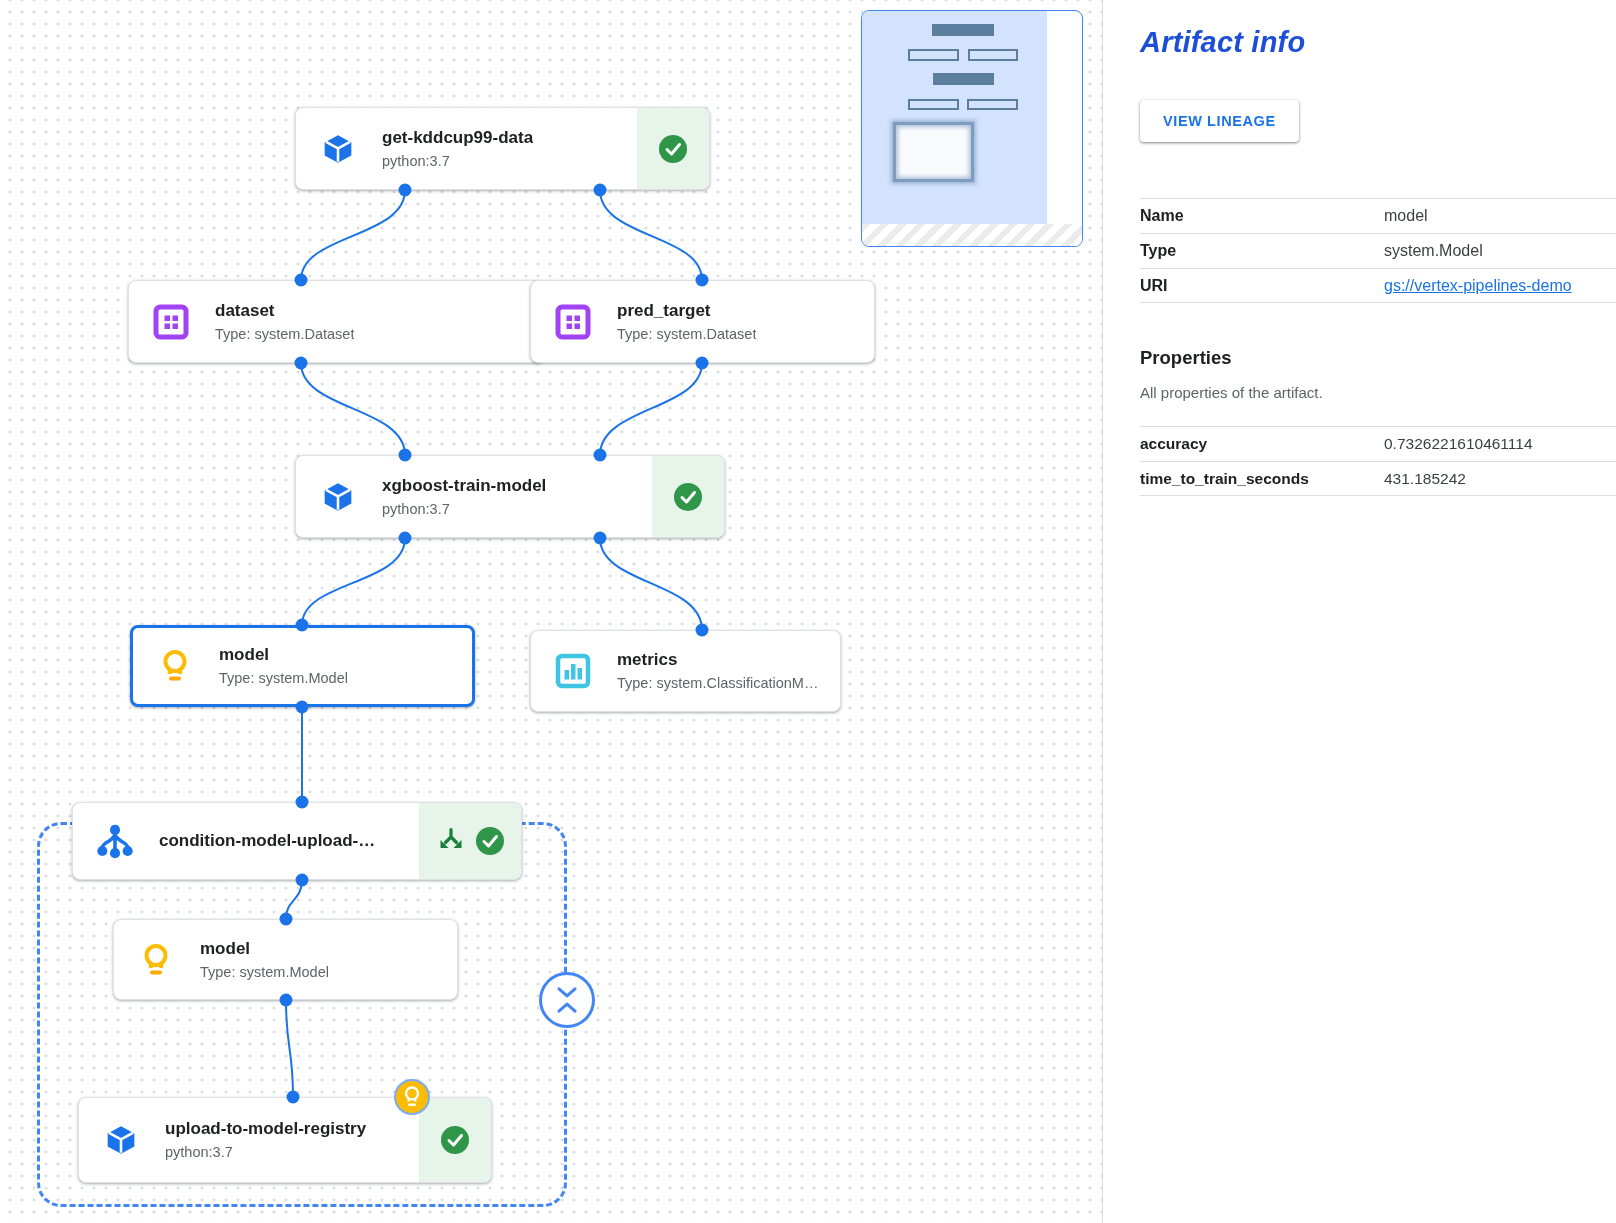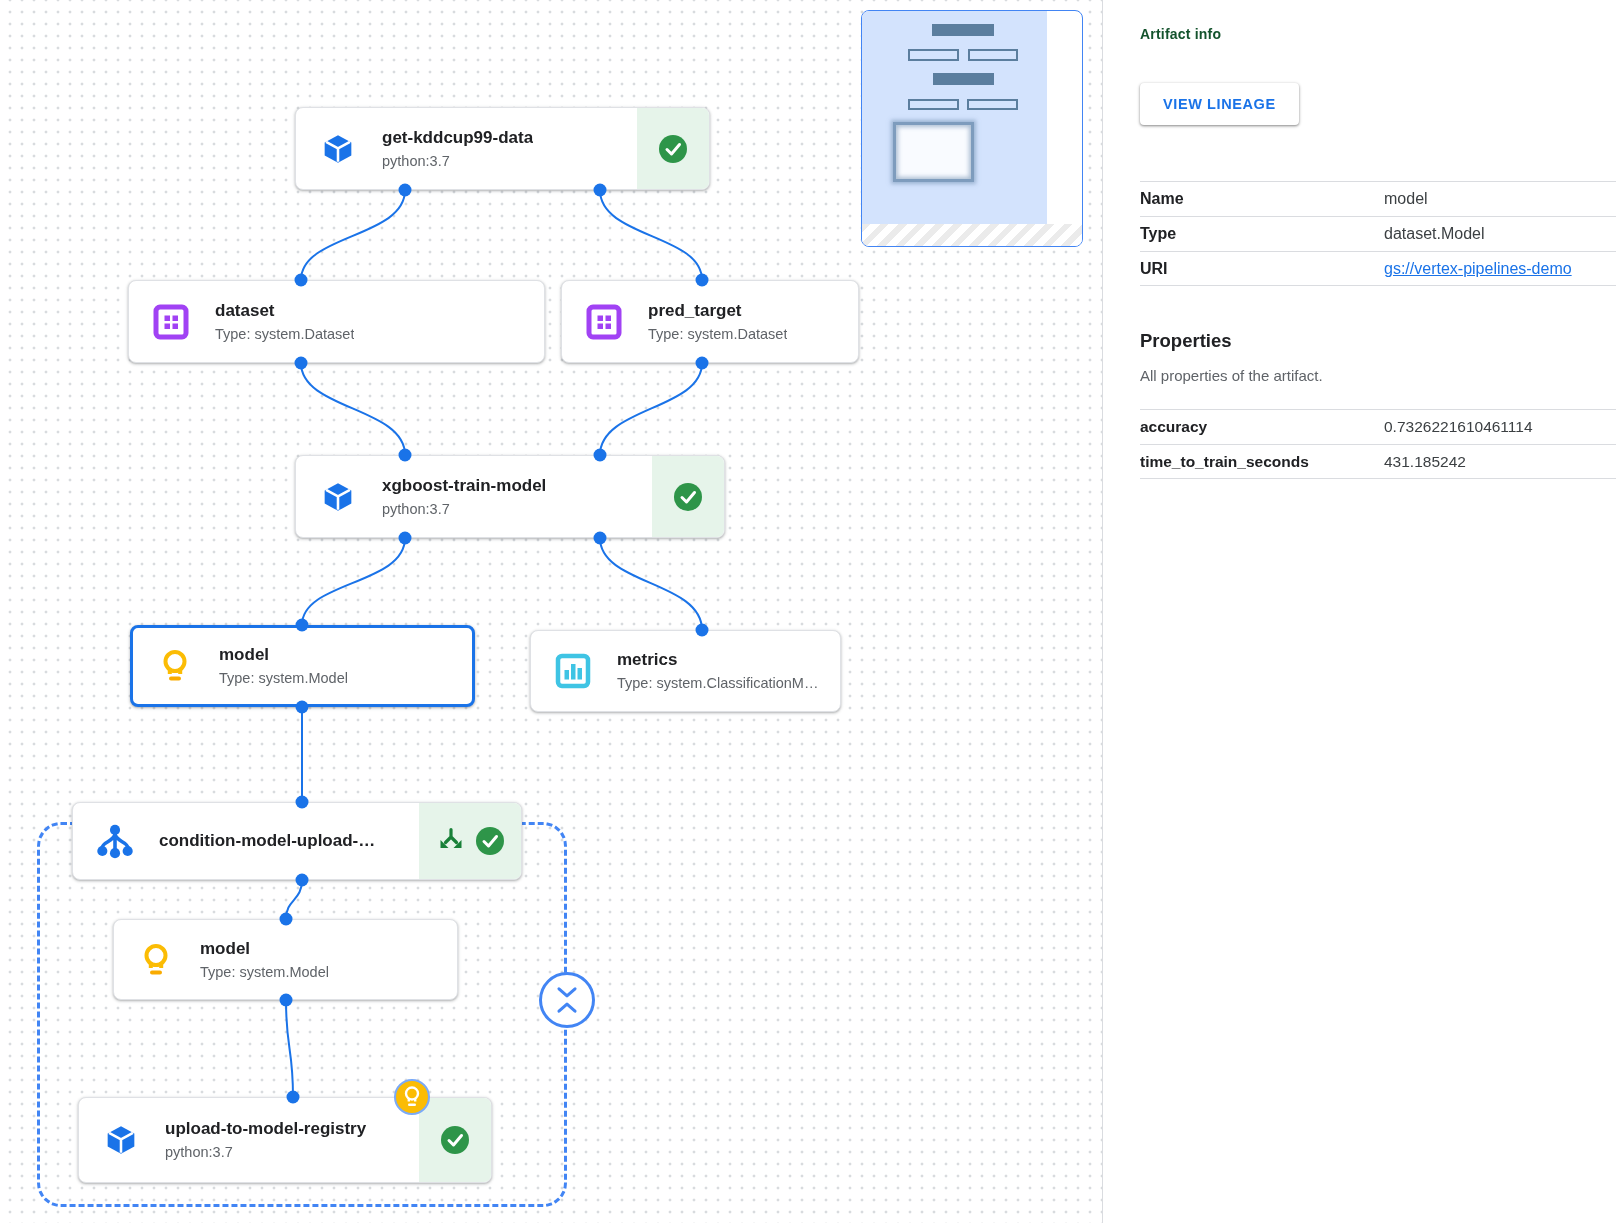--- a/index.html
+++ b/index.html
@@ -70,21 +70,21 @@
     border:3px solid #7e9cbd; background:rgba(255,255,255,.85);
     box-shadow: 0 0 4px 2px rgba(110,140,175,.55), inset 0 0 4px 2px rgba(110,140,175,.55);
   }
 
   
   .divider { position:absolute; left:1102px; top:0; width:1px; height:1223px; background:#dadce0; }
   .scroll-thumb { position:absolute; left:1105px; top:695px; width:9px; height:77px; background:#c3c6ca; }
 
   
   .panel { position:absolute; left:1103px; top:0; width:513px; height:1223px; background:#fff; padding:26px 0 0 37px; }
-  .panel h1 { font-size:14px; font-weight:700; color:#14532d; letter-spacing:.2px; }
+  .panel h1 { font-size:29px; font-weight:700; color:#1d4ed8; letter-spacing:.2px;font-style:italic; }
   .lineage-btn {
     margin-top:41px; display:inline-block; background:#fff; border:none; border-radius:4px;
     box-shadow: 0 1px 2px rgba(0,0,0,.3), 0 1px 3px 1px rgba(0,0,0,.15);
     color:#1a73e8; font-family:"Liberation Sans",sans-serif; font-size:14.5px; font-weight:700;
     letter-spacing:.6px; padding:13px 23px; cursor:pointer;
   }
   .kv-table { margin-top:56px; width:476px; }
   .kv-row { display:flex; align-items:center; height:35px; border-top:1px solid #dadce0; overflow:hidden; }
   .kv-row:last-child { border-bottom:1px solid #dadce0; }
   .kv-label { width:244px; flex:none; font-size:16px; font-weight:700; color:#202124; }
@@ -167,21 +167,21 @@
             <rect x="12.5" y="20.5" width="5.5" height="5.5" fill="#a142f4"></rect>
             <rect x="20.5" y="20.5" width="5.5" height="5.5" fill="#a142f4"></rect>
           </svg>
       </span>
       <span class="texts">
         <div class="title">dataset</div>
         <div class="subtitle">Type: system.Dataset</div>
       </span>
     </div>
 
-    <div class="node" style="left:561px; top:280px; width:298px; height:83px;">
+    <div class="node" style="left:530px; top:280px; width:345px; height:83px;">
       <span class="icon-box">
         <svg width="38" height="38" viewBox="0 0 38 38">
             <rect x="4" y="4" width="30" height="30" rx="4" fill="none" stroke="#a142f4" stroke-width="5"></rect>
             <rect x="12.5" y="12.5" width="5.5" height="5.5" fill="#a142f4"></rect>
             <rect x="20.5" y="12.5" width="5.5" height="5.5" fill="#a142f4"></rect>
             <rect x="12.5" y="20.5" width="5.5" height="5.5" fill="#a142f4"></rect>
             <rect x="20.5" y="20.5" width="5.5" height="5.5" fill="#a142f4"></rect>
           </svg>
       </span>
       <span class="texts">
@@ -337,21 +337,21 @@
 
     <button class="lineage-btn">VIEW LINEAGE</button>
 
     <div class="kv-table">
       <div class="kv-row">
         <span class="kv-label">Name</span>
         <span class="kv-value">model</span>
       </div>
       <div class="kv-row">
         <span class="kv-label">Type</span>
-        <span class="kv-value">dataset.Model</span>
+        <span class="kv-value">system.Model</span>
       </div>
       <div class="kv-row">
         <span class="kv-label">URI</span>
         <a class="kv-value kv-link">gs://vertex-pipelines-demo</a>
       </div>
     </div>
 
     <div class="props-title">Properties</div>
     <div class="props-sub">All properties of the artifact.</div>
 

